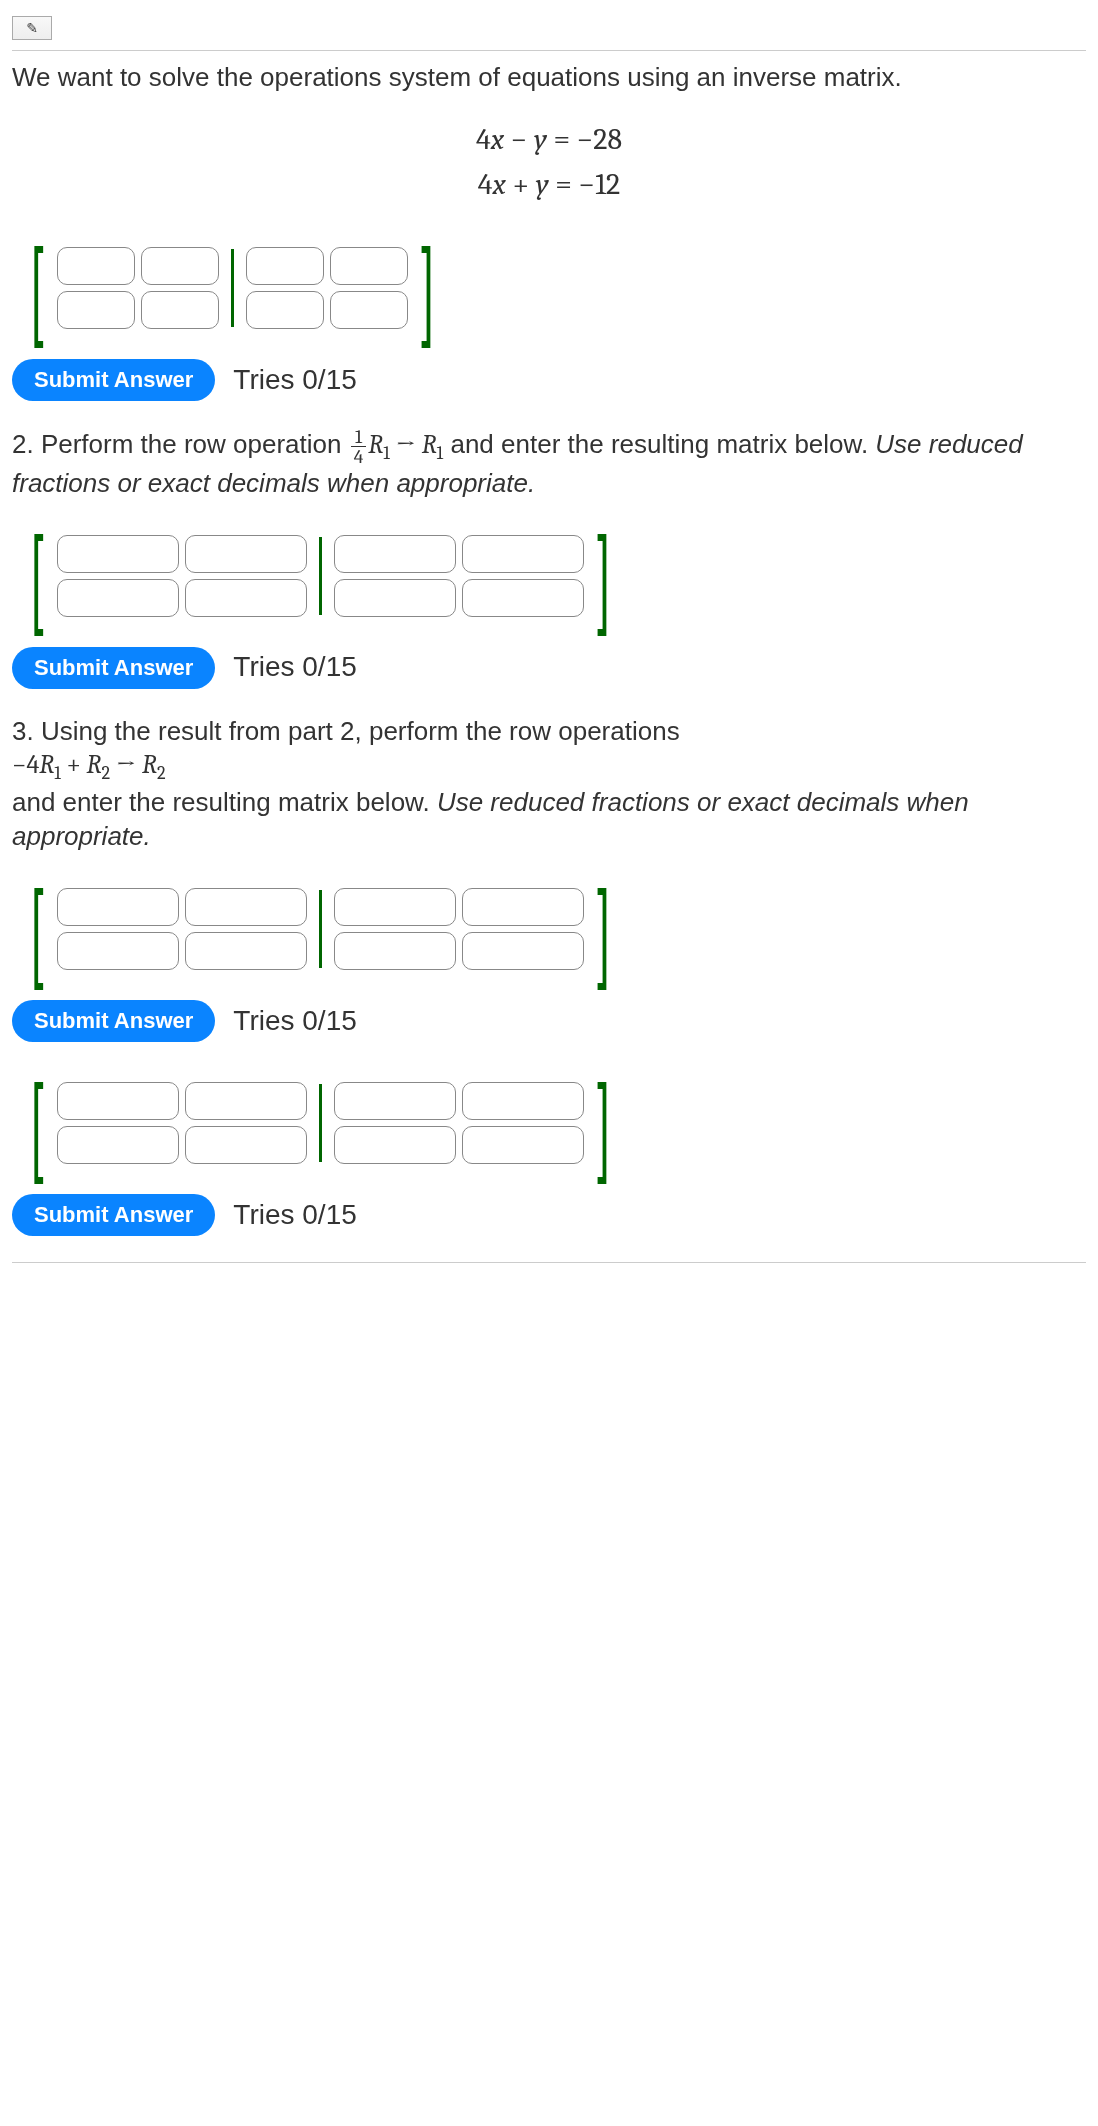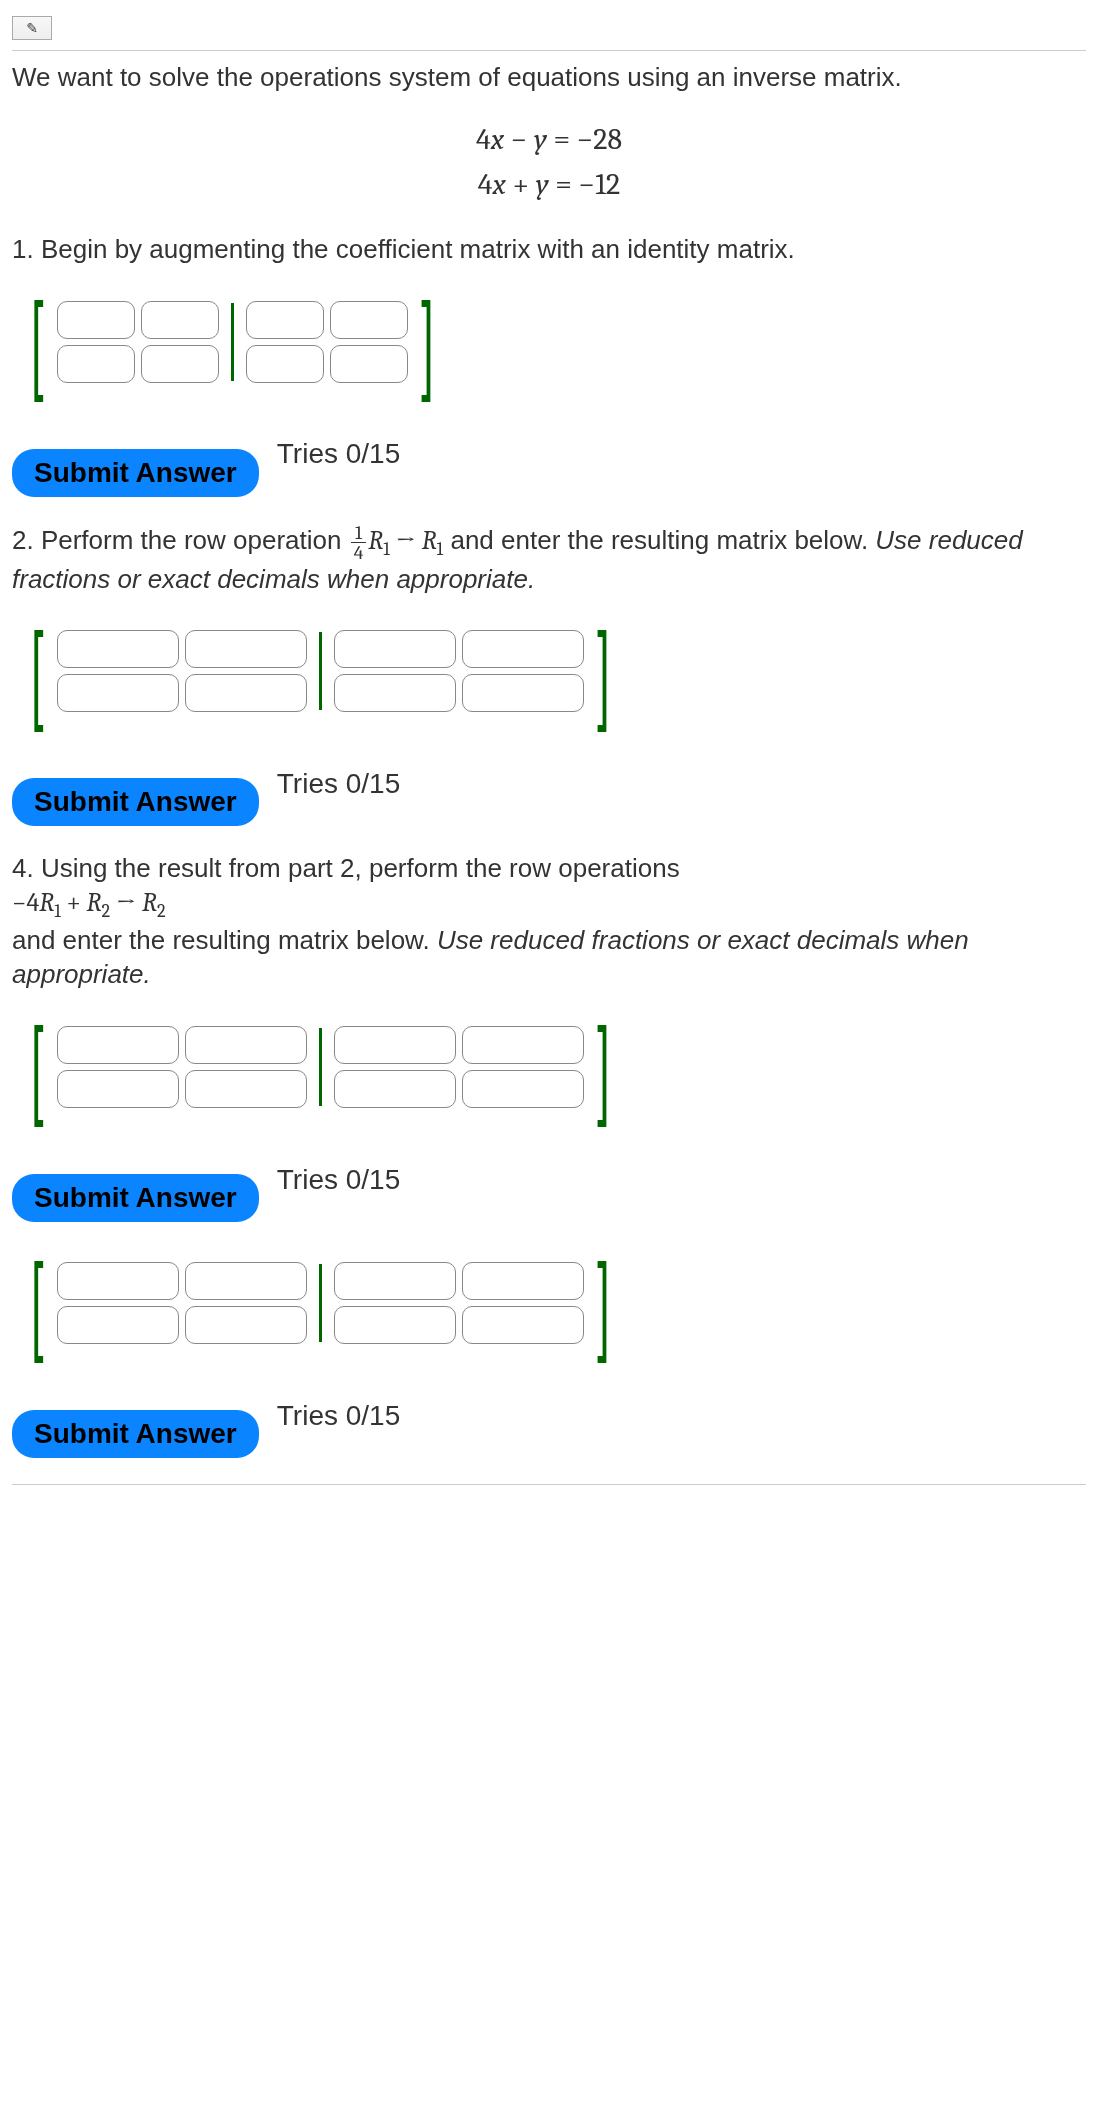--- a/index.html
+++ b/index.html
@@ -91,29 +91,28 @@
       margin: 10px 8px;
     }
     .submit-row {
       display: flex;
       align-items: center;
       gap: 18px;
       margin-bottom: 26px;
     }
     .submit-btn {
       background: #0a84ff;
-      color: #000000;
+      color: #ffffff;
       border: none;
       border-radius: 22px;
       padding: 8px 22px;
       font-weight: bold;
-      font-size: 28px;
+      font-size: 22px;
       font-family: inherit;
       cursor: pointer;
-      margin-top: 36px;
     }
     .tries { font-size: 28px; }
     .nowrap { white-space: nowrap; }
   </style>
 </head>
 <body>
 
 
 
 <div class="top-icon">✎</div>
@@ -121,21 +120,20 @@
 
 <div class="intro">We want to solve the operations system of equations using an inverse matrix.</div>
 
 <div class="equations mathserif">
   <span class="eq-row">4<span class="it">x</span> − <span class="it">y</span> = −28</span>
   <span class="eq-row">4<span class="it">x</span> + <span class="it">y</span> = −12</span>
 </div>
 
 
 <div class="section">
-  <div class="prompt">1. Begin by augmenting the coefficient matrix with an identity matrix.</div>
   <div class="matrix-wrap size-s">
     <div class="bracket">[</div>
     <div class="grid2x2">
       <input class="cell-input" style="">
       <input class="cell-input" style="">
       <input class="cell-input" style="">
       <input class="cell-input" style="">
     </div>
     <div class="vdiv"></div>
     <div class="grid2x2">
@@ -176,21 +174,21 @@
   </div>
   <div class="submit-row">
     <button class="submit-btn">Submit Answer</button>
     <span class="tries">Tries 0/15</span>
   </div>
 </div>
 
 
 <div class="section">
   <div class="prompt">
-    <span>4. Using the result from part 2, perform the row operations</span><br>
+    <span>3. Using the result from part 2, perform the row operations</span><br>
     <span class="mathserif nowrap">−4<span class="it">R</span><span class="sub">1</span> + <span class="it">R</span><span class="sub">2</span> → <span class="it">R</span><span class="sub">2</span></span><br>
     <span>and enter the resulting matrix below. </span><span class="italic">Use reduced fractions or exact decimals when appropriate.</span>
   </div>
   <div class="matrix-wrap size-m">
     <div class="bracket">[</div>
     <div class="grid2x2">
       <input class="cell-input" style="">
       <input class="cell-input" style="">
       <input class="cell-input" style="">
       <input class="cell-input" style="">

